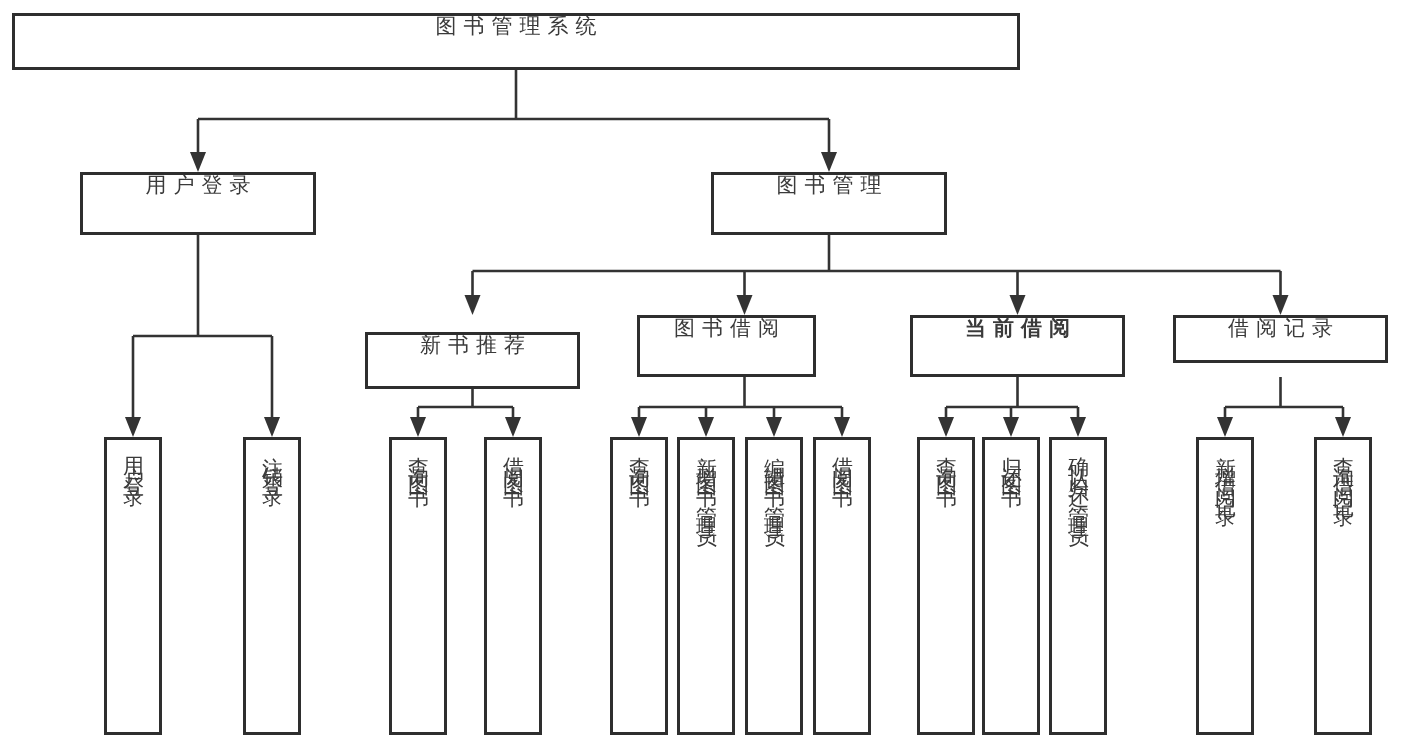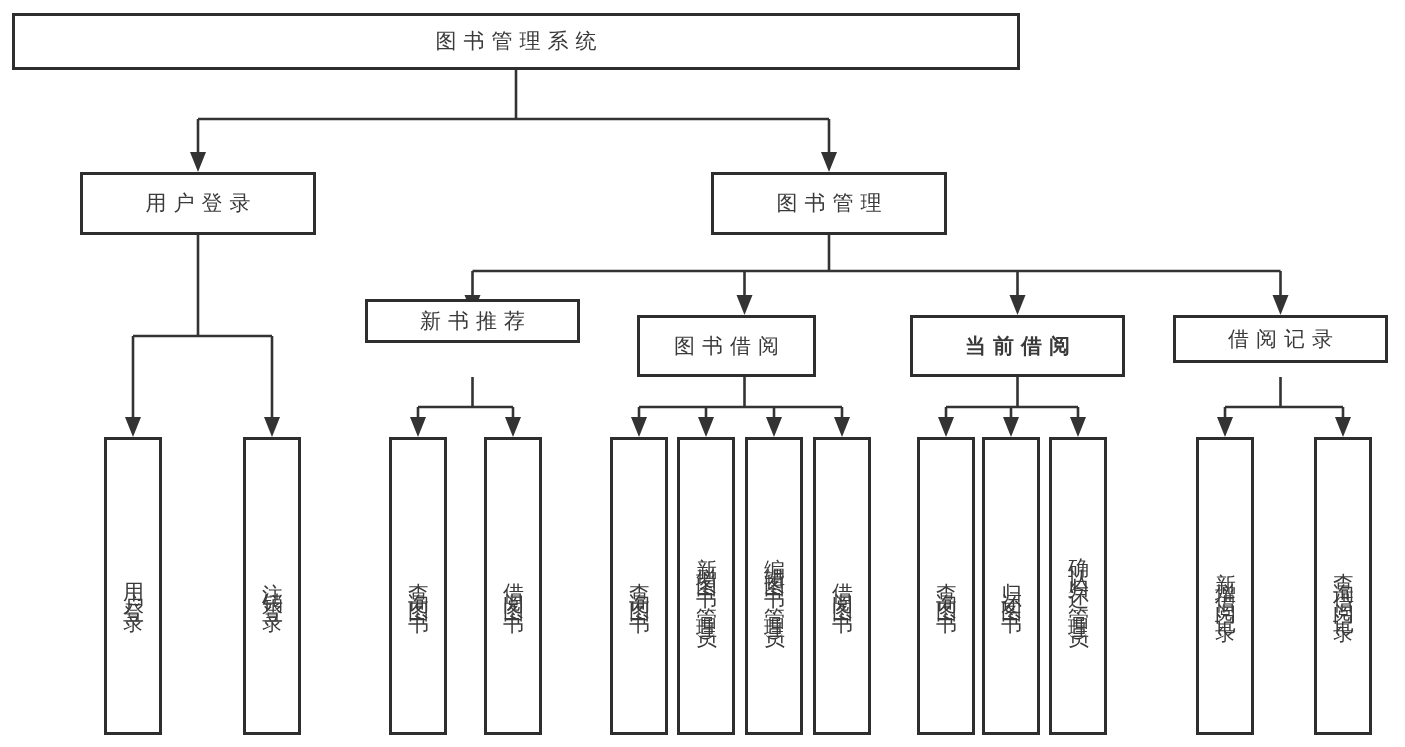--- a/index.html
+++ b/index.html
@@ -16,21 +16,20 @@
     left: 0; top: 0;
     width: 1405px; height: 747px;
     pointer-events: none;
   }
   .node {
     position: absolute;
     box-sizing: border-box;
     background: #ffffff;
     border: 3px solid var(--box-border, #2e2e2e);
     display: flex;
-    align-items: center;
     justify-content: center;
     color: var(--text, #3a3a3a);
     z-index: 2;
   }
   .node.h span {
     font-size: 21px;
     letter-spacing: 7px;
     text-indent: 7px;
     white-space: nowrap;
     line-height: 1;
@@ -121,21 +120,21 @@
       </div>
       <div class="node h" style="left: 711px; top: 172px; width: 236px; height: 63px;">
         <span>图书管理</span>
       </div>
       <div class="node v" style="left: 104px; top: 437px; width: 58px; height: 298px;">
         <span>用户登录</span>
       </div>
       <div class="node v" style="left: 243px; top: 437px; width: 58px; height: 298px;">
         <span>注销登录</span>
       </div>
-      <div class="node h" style="left: 365px; top: 299px; width: 215px; height: 44px;">
+      <div class="node h" style="left: 365px; top: 332px; width: 215px; height: 57px;">
         <span>新书推荐</span>
       </div>
       <div class="node h" style="left: 637px; top: 315px; width: 179px; height: 62px;">
         <span>图书借阅</span>
       </div>
       <div class="node h" style="left: 910px; top: 315px; width: 215px; height: 62px; font-weight: bold;">
         <span>当前借阅</span>
       </div>
       <div class="node h" style="left: 1173px; top: 315px; width: 215px; height: 48px;">
         <span>借阅记录</span>

